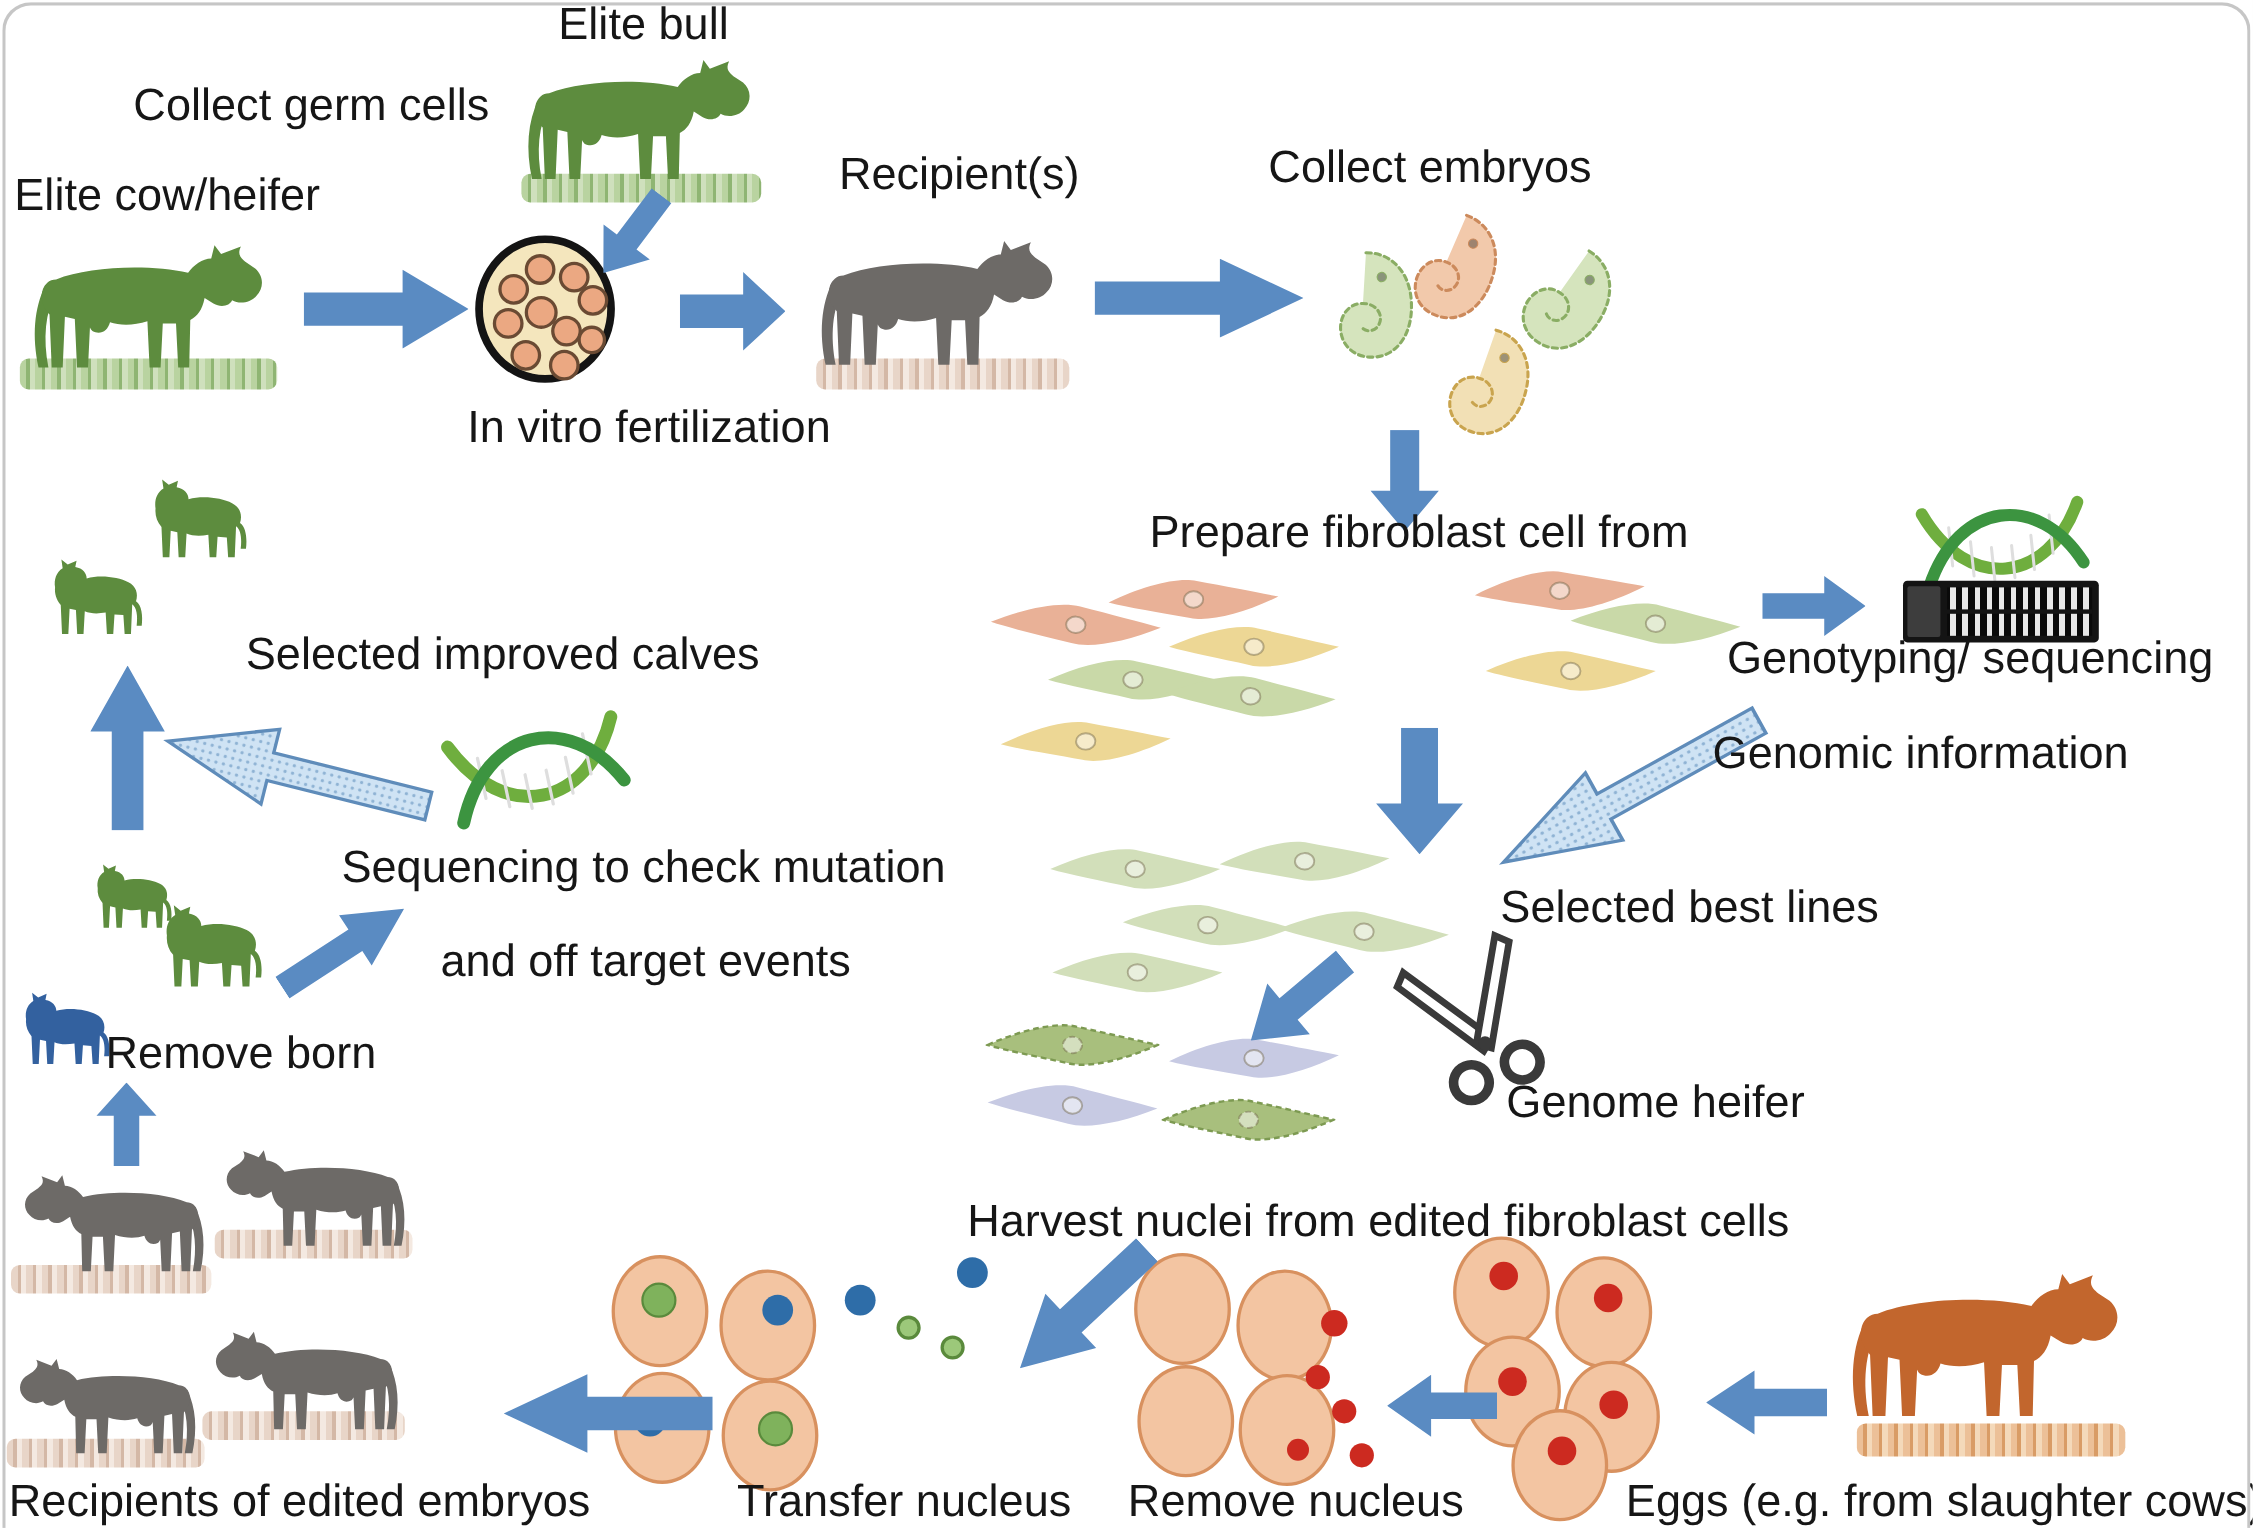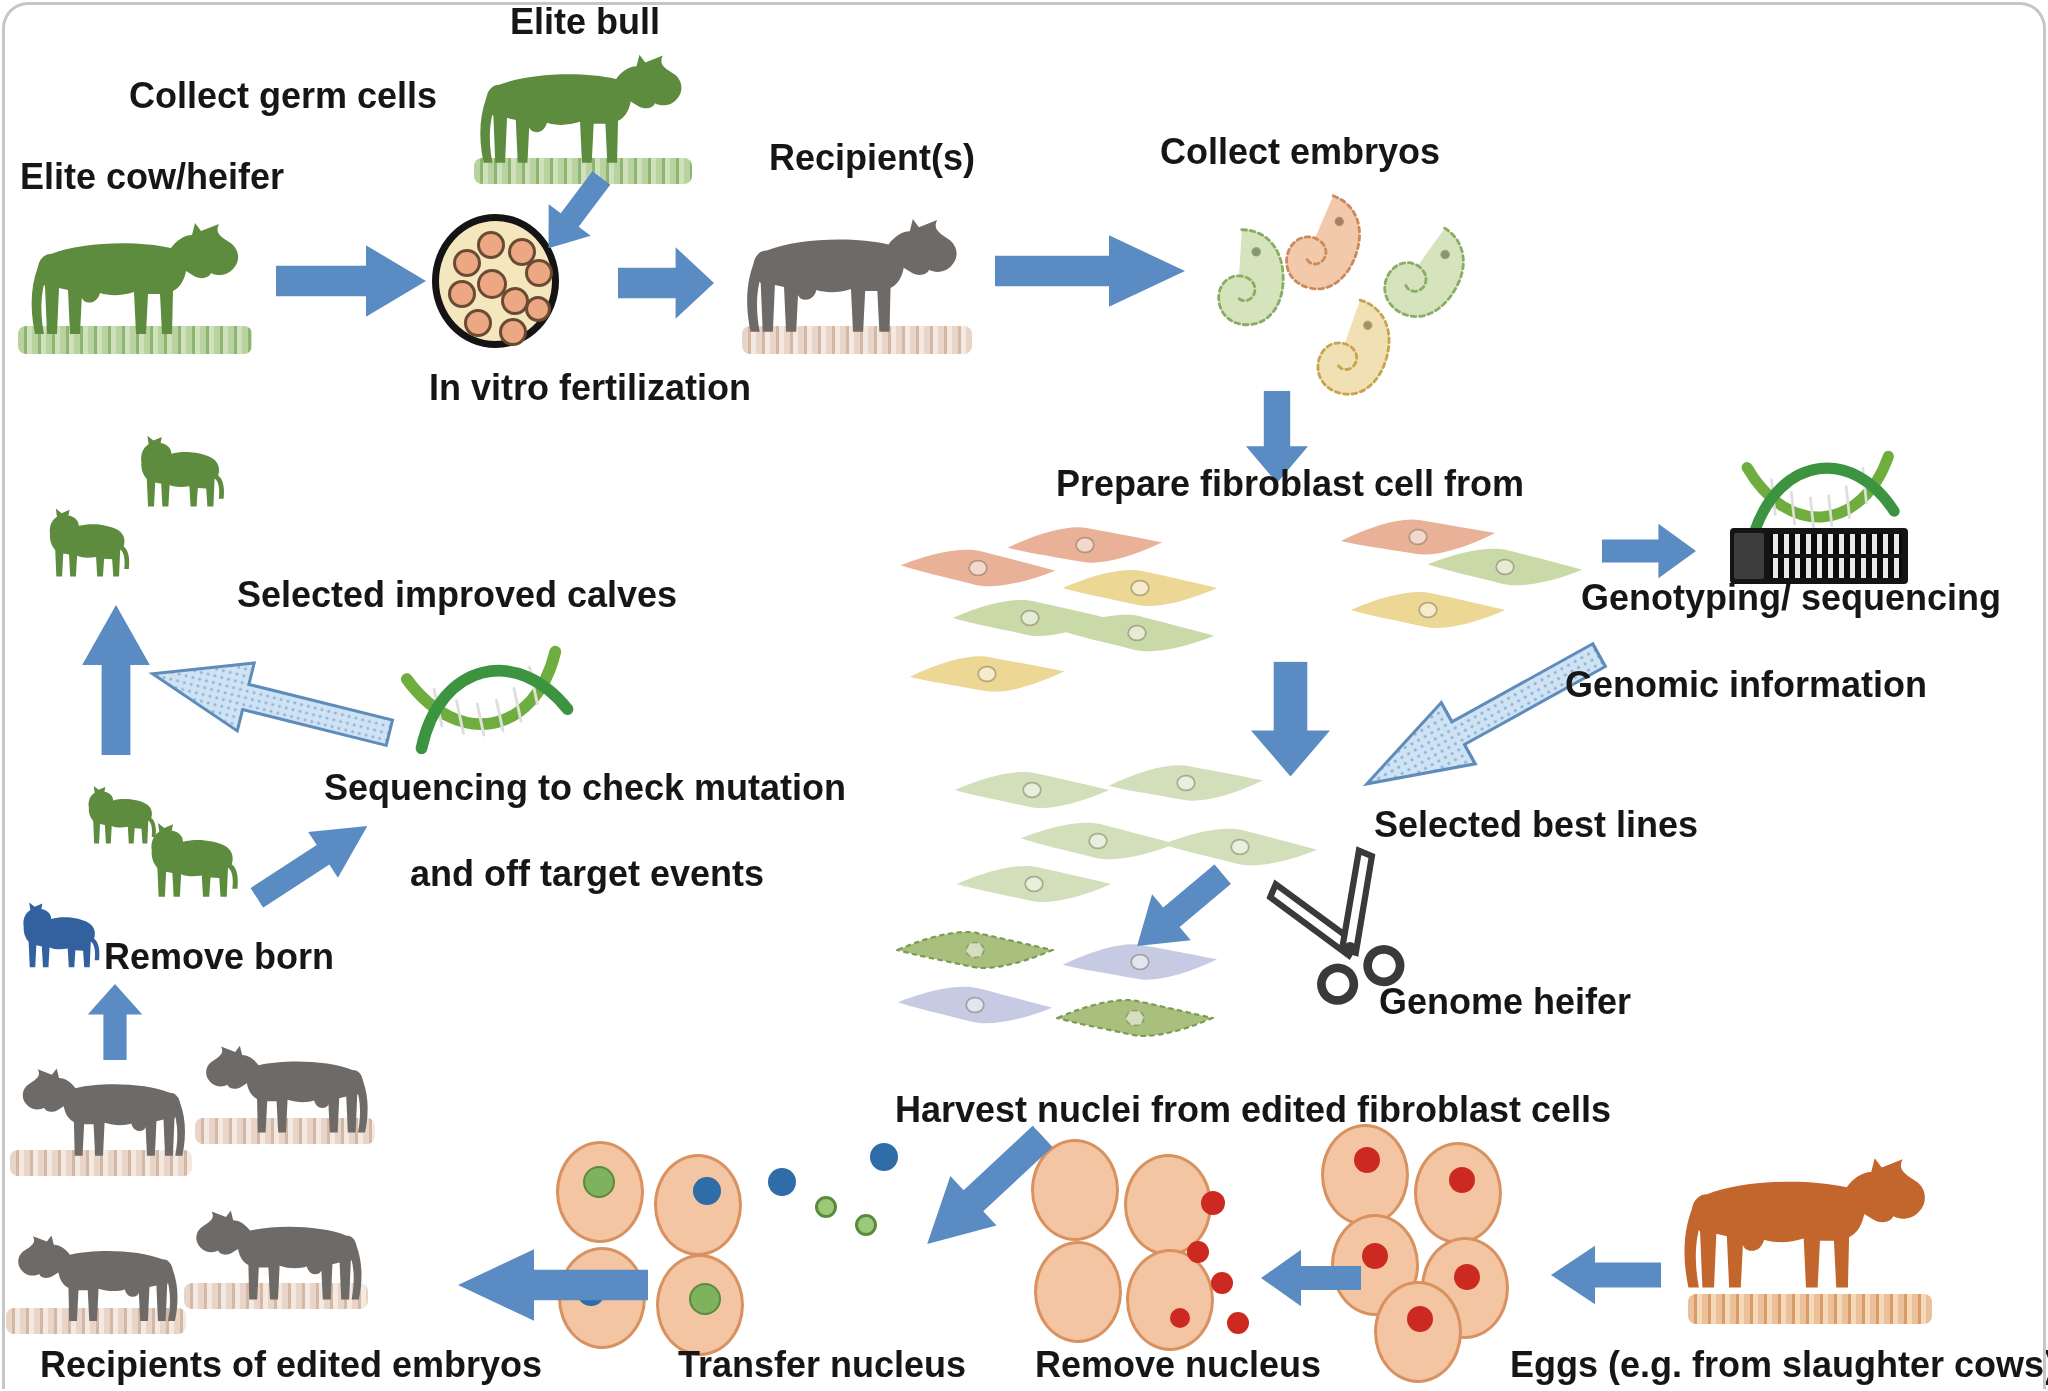--- a/index.html
+++ b/index.html
@@ -1,22 +1,22 @@
 <!DOCTYPE html>
 <html><head>
 <meta charset="utf-8">
 <style>
   html,body{margin:0;padding:0;background:#ffffff;}
   #page{position:relative;width:2048px;height:1391px;background:#ffffff;overflow:hidden;
         font-family:"Liberation Sans", sans-serif;}
   .frame{position:absolute;inset:2px;border:3px solid #c6c6c6;border-bottom:none;
          border-radius:26px 26px 0 0;pointer-events:none;}
-  .lbl{position:absolute;transform:translate(-50%,-50%);font-size:36px;color:#161616;
-       white-space:nowrap;letter-spacing:0px;font-weight:bold;}
-  .lbl.anchor-left{transform:translateY(-50%);margin-left:32px;}
+  .lbl{position:absolute;transform:translate(-50%,-50%);font-size:41px;color:#161616;
+       white-space:nowrap;letter-spacing:0px;}
+  .lbl.anchor-left{transform:translateY(-50%);}
   .arrow{position:absolute;background:#5a8bc2;
          clip-path:polygon(0 30%,60% 30%,60% 3%,100% 50%,60% 97%,60% 70%,0 70%);}
   .harrow{position:absolute;overflow:visible;}
   .egg{position:absolute;border-radius:50%;background:#f3c5a2;border:3px solid #d8915f;box-sizing:border-box;}
   .nucleus{position:absolute;border-radius:50%;}
   .dot{position:absolute;border-radius:50%;}
   .grass{position:absolute;border-radius:8px;}
   .grass.green{background:repeating-linear-gradient(90deg,#b9d3a0 0 6px,#8fb573 6px 9px,#cfe0bd 9px 14px);}
   .grass.pink{background:repeating-linear-gradient(90deg,#e8d5c8 0 6px,#d4b8a6 6px 9px,#f4e9e1 9px 14px);}
   .grass.orange{background:repeating-linear-gradient(90deg,#ecc098 0 6px,#d99c66 6px 9px,#f4d9ba 9px 14px);}

